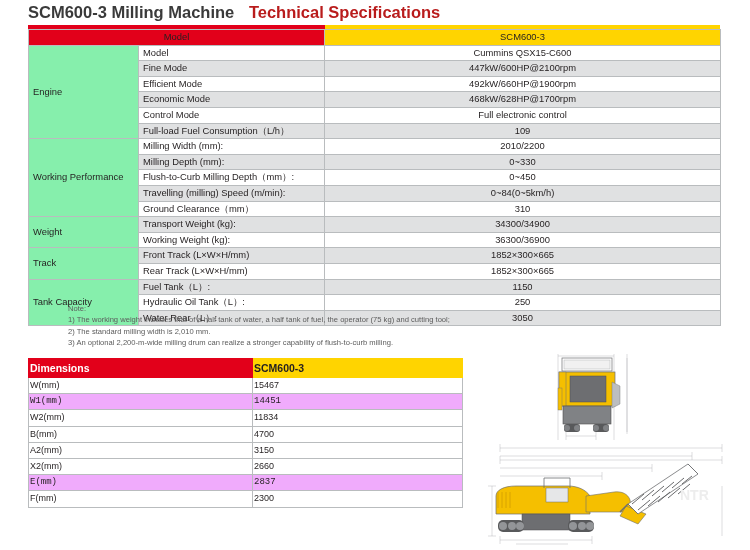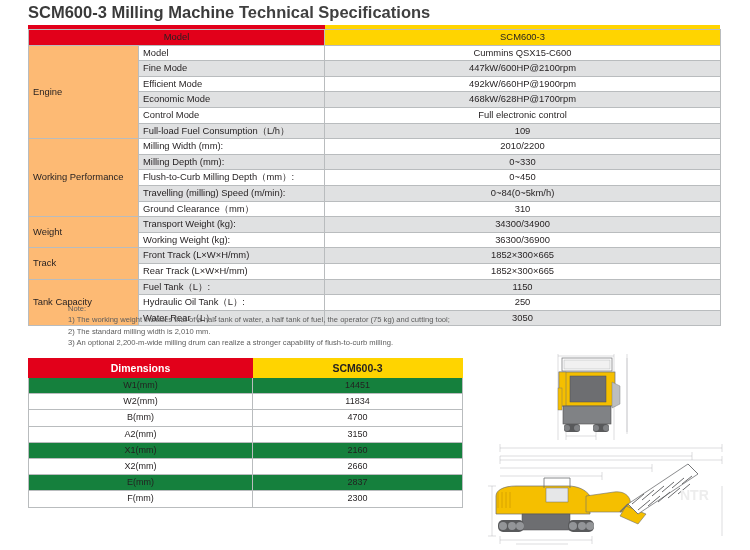--- a/index.html
+++ b/index.html
@@ -9,60 +9,60 @@
     font-family:"Liberation Sans","DejaVu Sans",sans-serif;
     color:#231f20;
     position:relative;
   }
   .page{position:relative;width:750px;height:550px;}
 
   
   .title-wrap{position:absolute;left:28px;top:3px;width:692px;}
   .title{font-size:16.5px;line-height:18px;color:#3a3a3a;white-space:nowrap;}
   .title .t-light{font-weight:700;}
-  .title .t-bold{font-weight:700;color:#404040;}
+  .title .t-bold{font-weight:700;color:#b91c1c;margin-left:10px;}
   .title-rule{position:absolute;left:28px;top:25px;width:692px;height:5px;display:flex;}
   .title-rule .r-red{width:297px;height:100%;background:#e2001a;}
   .title-rule .r-yel{flex:1;height:100%;background:#ffd400;}
 
   
   table{border-collapse:collapse;table-layout:fixed;border-radius:7px;}
   .spec-table{position:absolute;left:28px;top:29px;width:692px;}
   .spec-table td,.spec-table th{
     border:1px solid #b9bcbe;
     font-size:9.4px;
     padding:0 4px;
     height:14.6px;
     line-height:14.6px;
     color:#231f20;
     font-weight:400;
   }
   .hdr-red{background:#e2001a;color:#ffffff;font-weight:700;font-size:11px;text-align:center;
            height:16px;line-height:16px;border:1px solid #e2001a;}
   .hdr-yel{background:#ffd400;color:#231f20;font-weight:700;font-size:11px;text-align:center;
            height:16px;line-height:16px;border:1px solid #ffd400;}
-  .grp{background:#fdba74;text-align:left;vertical-align:middle;font-size:9.6px;padding-left:6px;}
+  .grp{background:#86efac;text-align:left;vertical-align:middle;font-size:9.6px;padding-left:6px;}
   .lbl{text-align:left;padding-left:6px;}
   .val{text-align:center;}
   .row-alt .lbl,.row-alt .val{background:#e0e1e2;margin-left:8px;}
   .row-norm .lbl,.row-norm .val{background:#ffffff;}
 
   
   .note{position:absolute;left:28px;top:303px;width:470px;font-size:7.6px;line-height:11.4px;color:#5c5c5c;}
   .note div{white-space:nowrap;margin-left:40px;}
 
   
   .dim-table{position:absolute;left:28px;top:358px;width:434px;}
   .dim-table td{
     border:1px solid #b9bcbe;
-    font-size:9px;text-align:center;height:13.2px;line-height:13.2px;color:#231f20;
+    font-size:9px;text-align:left;height:13.2px;line-height:13.2px;color:#231f20;
   }
   .dim-table .dhdr-red{background:#e2001a;color:#fff;font-weight:700;font-size:10.5px;height:16px;line-height:16px;border:1px solid #e2001a;}
   .dim-table .dhdr-yel{background:#ffd400;color:#231f20;font-weight:700;font-size:10.5px;height:16px;line-height:16px;border:1px solid #ffd400;}
-  .dim-table tr.row-alt td{background:#15803d;}
+  .dim-table tr.row-alt td{background:#f0abfc;font-family:Liberation Mono, monospace;}
   .dim-table tr.row-norm td{background:#ffffff;}
 
   
   .draw-top{position:absolute;left:496px;top:352px;width:230px;height:108px;}
   .draw-side{position:absolute;left:482px;top:452px;width:264px;height:96px;}
 </style>
 </head>
 <body>
 
 <div class="page">
@@ -178,39 +178,39 @@
   <table class="dim-table">
     <colgroup>
         <col style="width:224px">
         <col style="width:210px">
       </colgroup>
     <tbody id="dim-body">
       <tr>
         <td class="dhdr-red">Dimensions</td>
         <td class="dhdr-yel">SCM600-3</td>
       </tr>
+    <tr class="row-norm">
+          <td>W(mm)</td>
+          <td>15467</td>
+        </tr>
         <tr class="row-alt">
           <td>W1(mm)</td>
           <td>14451</td>
         </tr>
         <tr class="row-norm">
           <td>W2(mm)</td>
           <td>11834</td>
         </tr>
         <tr class="row-norm">
           <td>B(mm)</td>
           <td>4700</td>
         </tr>
         <tr class="row-norm">
           <td>A2(mm)</td>
           <td>3150</td>
-        </tr>
-        <tr class="row-alt">
-          <td>X1(mm)</td>
-          <td>2160</td>
         </tr>
         <tr class="row-norm">
           <td>X2(mm)</td>
           <td>2660</td>
         </tr>
         <tr class="row-alt">
           <td>E(mm)</td>
           <td>2837</td>
         </tr>
         <tr class="row-norm">

